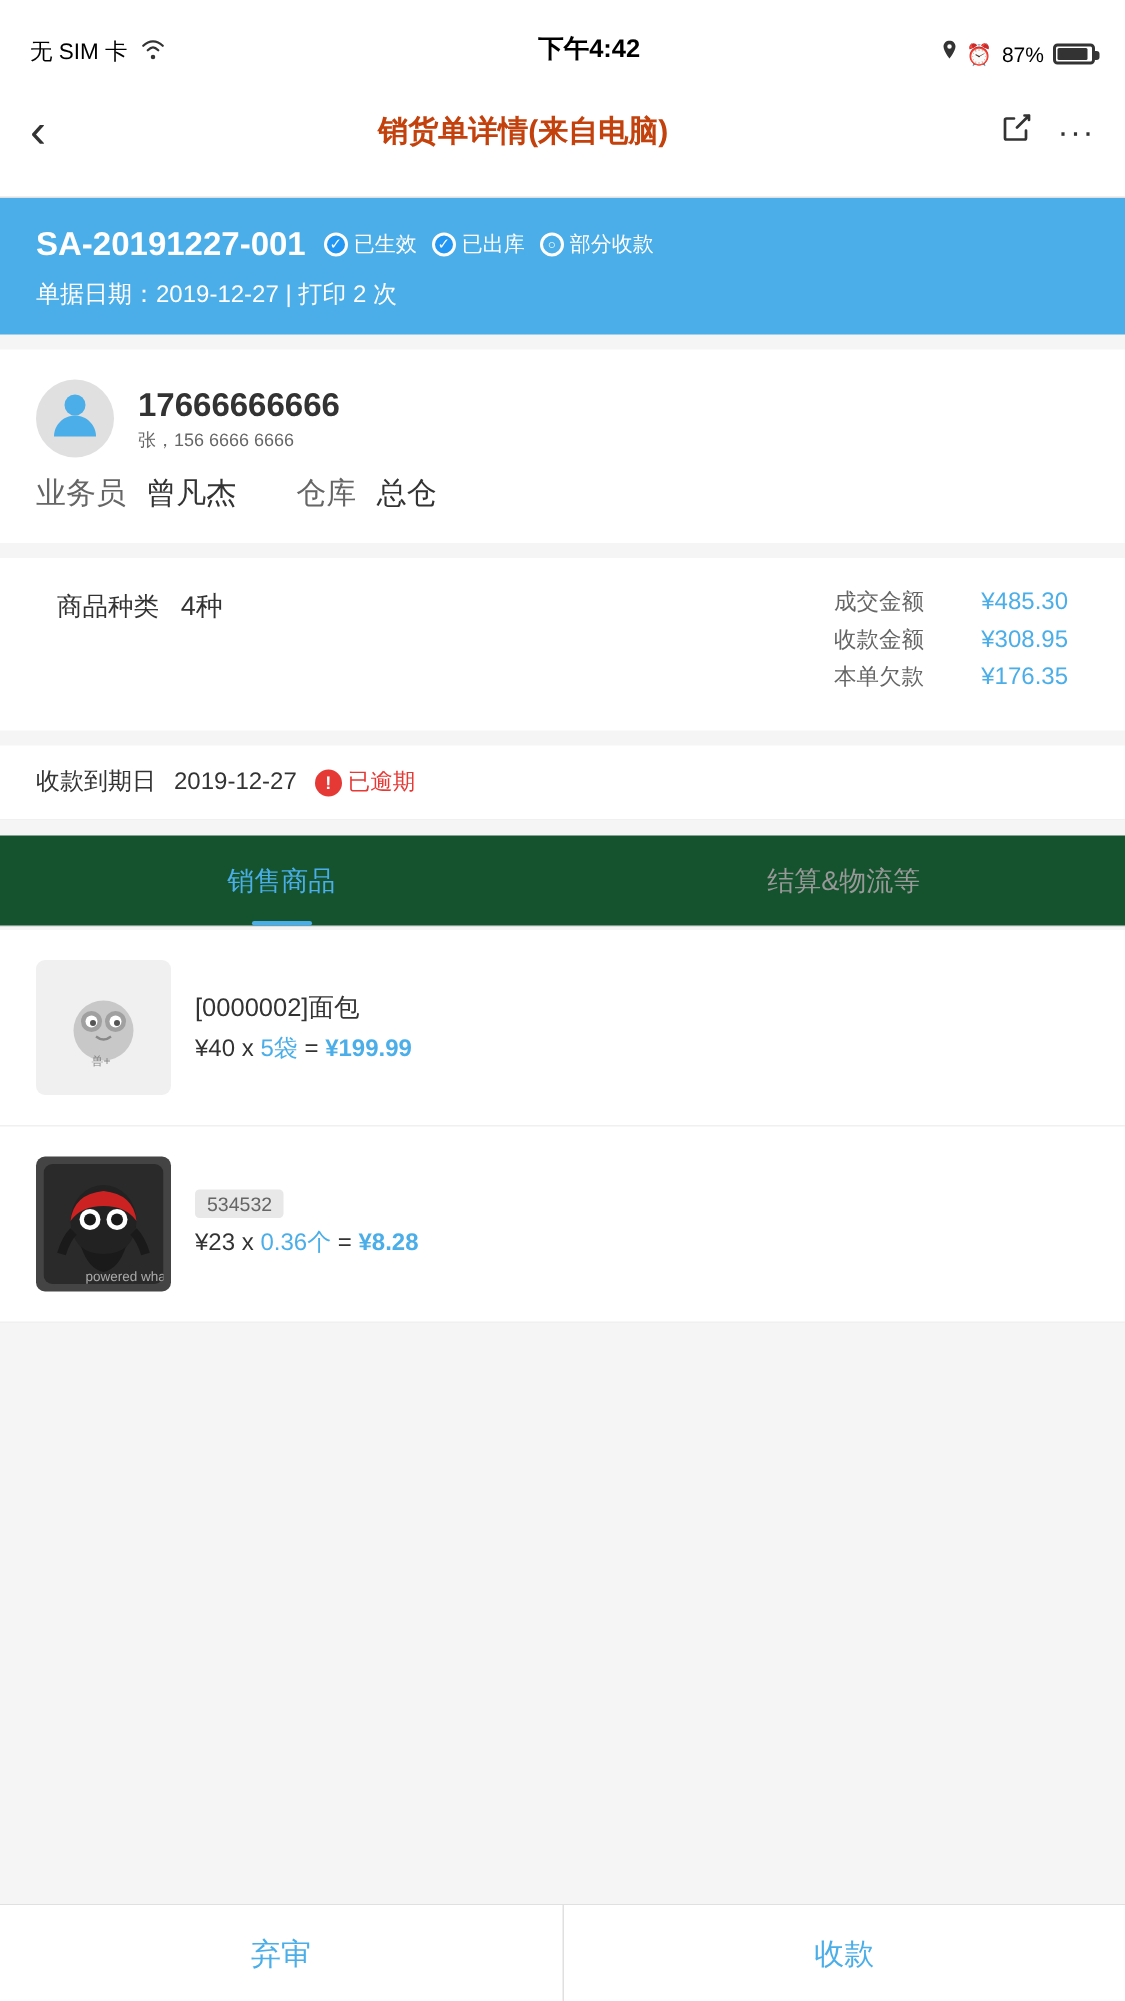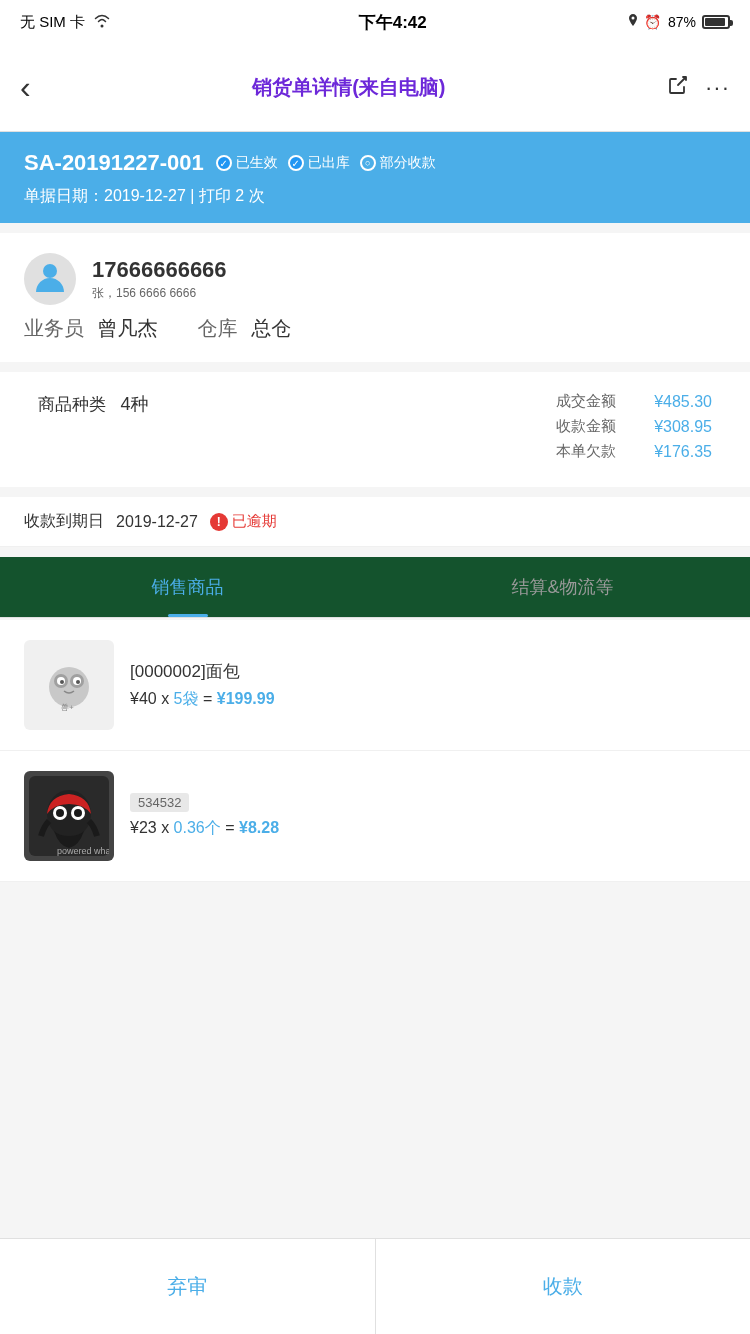--- a/index.html
+++ b/index.html
@@ -10,21 +10,21 @@
       width: 750px;
       min-height: 1334px;
       overflow-x: hidden;
     }
 
     
     .status-bar {
       height: 44px;
       background: #fff;
       display: flex;
-      align-items: center;
+      align-items: flex-end;
       justify-content: space-between;
       padding: 0 20px;
       font-size: 15px;
       font-weight: 500;
     }
     .status-left { display: flex; align-items: center; gap: 8px; }
     .status-center { font-size: 17px; font-weight: 600; margin-left: 48px; }
     .status-right { display: flex; align-items: center; gap: 6px; font-size: 14px; }
 
     
@@ -38,21 +38,21 @@
       padding: 0 20px;
     }
     .nav-back {
       font-size: 26px;
       color: #333;
       cursor: pointer;
     }
     .nav-title {
       font-size: 20px;
       font-weight: 600;
-      color: #6d28d9;
+      color: #c2410c;
     }
     .nav-actions {
       display: flex;
       align-items: center;
       gap: 16px;
     }
     .nav-icon {
       font-size: 20px;
       color: #333;
       cursor: pointer;
@@ -299,21 +299,21 @@
     .product-price { font-size: 16px; color: #333; }
     .product-price .qty { color: #4BAEE8; }
     .product-price .total { color: #4BAEE8; font-weight: 600; }
 
     
     .bottom-actions {
       position: fixed;
       bottom: 0;
       left: 0;
       width: 750px;
-      height: 96px;
+      height: 65px;
       background: #fff;
       border-top: 1px solid #e0e0e0;
       display: flex;
       text-align: right;
     }
     .action-btn {
       flex: 1;
       display: flex;
       align-items: center;
       justify-content: center;

